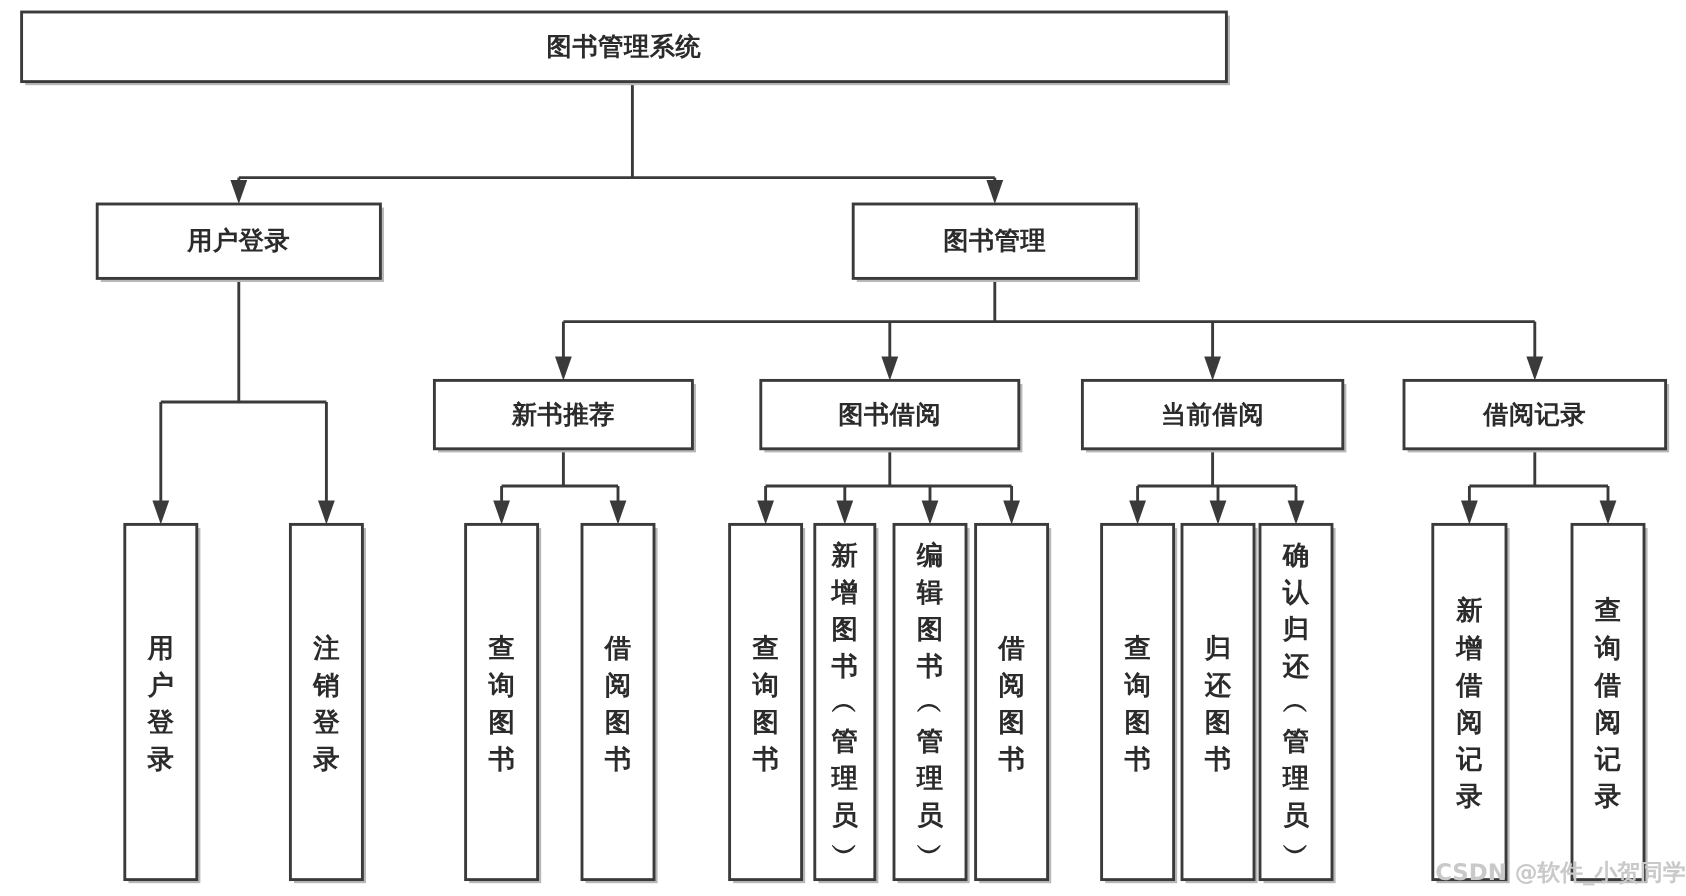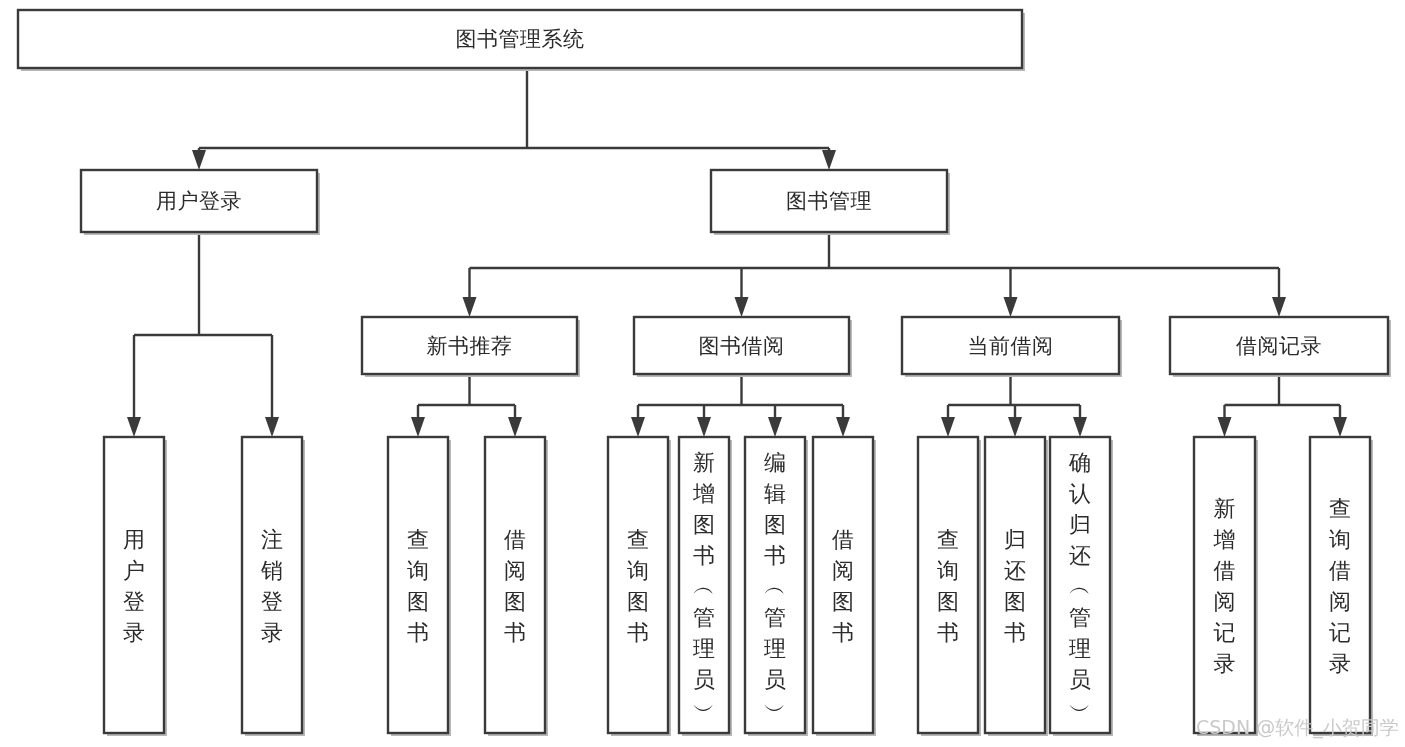--- a/index.html
+++ b/index.html
@@ -10,20 +10,21 @@
   }
   body {
     font-family: "Liberation Sans", "DejaVu Sans", sans-serif;
   }
   #diagram-canvas {
     position: relative;
     width: 1405px;
     height: 747px;
     background: #ffffff;
     overflow: hidden;
+    font-weight: bold;
   }
   #tree-svg {
     position: absolute;
     left: 0;
     top: 0;
     width: 1405px;
     height: 747px;
     display: block;
   }
   .node-box {

